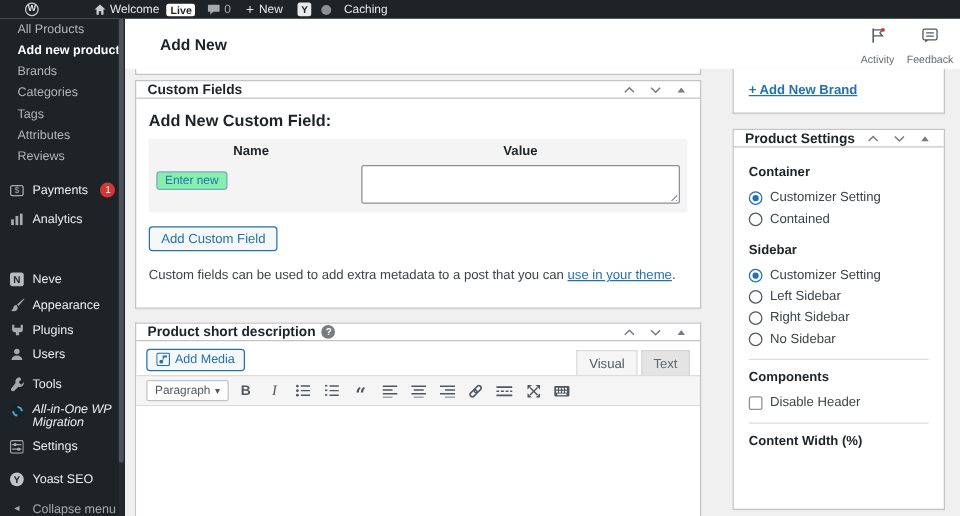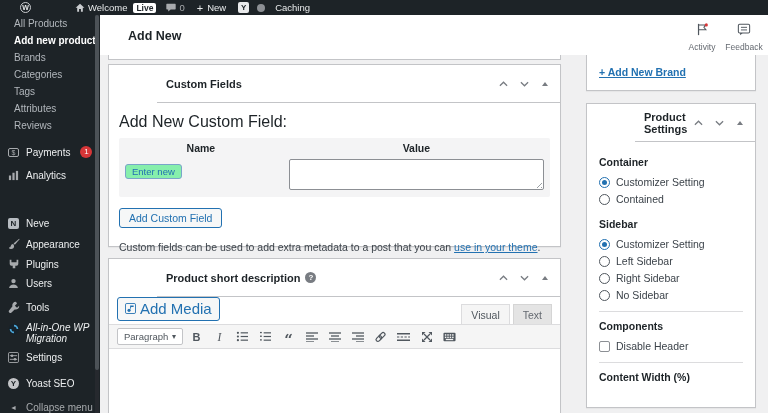--- a/index.html
+++ b/index.html
@@ -50,33 +50,33 @@
   
   .page-header { position:absolute; left:100px; top:15px; width:668px; height:40px; background:#fff; z-index:10; }
   .page-title { position:absolute; left:28px; top:14px; font-size:12.5px; font-weight:bold; color:#1d2327; }
   .hdr-btn { position:absolute; top:7px; width:44px; text-align:center; cursor:pointer; }
   .hdr-btn .hb-label { display:block; margin-top:2px; font-size:8.5px; color:#646970; }
   .hdr-activity { right:44px; }
   .hdr-feedback { right:2px; }
   
   .content { position:absolute; left:100px; top:55px; width:668px; height:358px; overflow:hidden; }
   .panel { position:absolute; background:#fff; border:1px solid #c3c4c7; box-shadow:0 1px 1px rgba(0,0,0,.04); }
-  .panel-hd { height:38px; display:flex; padding:0 9px; border-bottom:1px solid #c3c4c7;margin-left:48px; }
+  .panel-hd { height:14px; display:flex; padding:0 9px; border-bottom:1px solid #c3c4c7; }
   .panel-hd .ph-title { font-size:11px; font-weight:bold; color:#1d2327; flex:1 1 auto; display:flex; align-items:center; gap:5px; }
   .ph-btns { display:flex; align-items:center; gap:9px; }
   .ph-btn { width:12px; height:12px; display:flex; align-items:center; justify-content:center; cursor:pointer; color:#787c82; }
   .tri-up { width:0; height:0; border-left:3.5px solid transparent; border-right:3.5px solid transparent; border-bottom:4.5px solid #787c82; }
   .help-ic { width:11px; height:11px; border-radius:50%; background:#787c82; color:#fff;
     font-size:8px; line-height:11px; text-align:center; font-weight:bold; }
   
   .prev-sliver { position:absolute; left:8px; top:0; width:453px; height:5px;
     background:#fff; border:1px solid #c3c4c7; border-top:none; }
   .cf-panel { left:8px; top:9px; width:453px; height:183px; }
   .cf-body { padding:7px 10px; }
-  .cf-label { font-size:16px; font-weight:normal; margin:3px 0 7px; }
+  .cf-label { font-size:13px; font-weight:bold; margin:3px 0 7px; }
   .cf-table { background:#f4f4f5; border-radius:2px; }
   .cf-thead { display:flex; height:19px; align-items:center; }
   .cf-th { font-size:10.5px; font-weight:bold; text-align:center; color:#1d2327; }
   .cf-th.name { width:38%; }
   .cf-th.value { width:62%; }
   .cf-row { display:flex; padding:2px 6px 7px; gap:8px; }
   .cf-cell-name { width:38%; }
   .cf-cell-value { width:62%; }
   .cf-select { position:relative; height:20px; background:#fff; border:1px solid #8c8f94; border-radius:3px;
     font-size:10.5px; color:#2c3338; display:flex; align-items:center; padding:0 7px; cursor:pointer; }
@@ -88,21 +88,21 @@
     background:repeating-linear-gradient(-45deg,#9aa0a5 0 1px,transparent 1px 3px);
     clip-path:polygon(100% 0,100% 100%,0 100%); }
   .btn-secondary { display:inline-block; padding:3px 9px; font-size:10.5px; color:#2271b1;
     background:#f6f7f7; border:1px solid #2271b1; border-radius:3px; cursor:pointer; }
   .cf-add { margin-top:11px; }
   .cf-help { margin-top:13px; font-size:10.5px; color:#3c434a; }
   .cf-help a { color:#2271b1; text-decoration:underline; cursor:pointer; }
   
   .sd-panel { left:8px; top:203px; width:453px; height:165px; border-bottom:none; }
   .media-bar { display:flex; align-items:flex-end; padding:6px 8px 0; height:27px; }
-  .add-media { display:flex; align-items:center; gap:4px; padding:2px 7px 3px; font-size:15px; color:#2271b1;
+  .add-media { display:flex; align-items:center; gap:4px; padding:2px 7px 3px; font-size:10px; color:#2271b1;
     background:#f6f7f7; border:1px solid #2271b1; border-radius:3px; cursor:pointer; margin-bottom:3px; }
   .ed-tabs { margin-left:auto; display:flex; }
   .ed-tab { height:20px; padding:0 9px; font-size:10.5px; line-height:20px; cursor:pointer; }
   .ed-tab.active { background:#f5f5f5; border:1px solid #dcdcde; border-bottom:none; color:#50575e;text-align:center; }
   .ed-tab.inactive { background:#e4e4e4; border:1px solid #d5d5d5; border-bottom:none; color:#646970; margin-left:3px; }
   .ed-toolbar { background:#f5f5f5; border-top:1px solid #dcdcde; border-bottom:1px solid #dcdcde;
     height:25px; display:flex; align-items:center; padding:0 8px; gap:4px; }
   .para-select { position:relative; width:66px; height:17px; background:#fff; border:1px solid #c3c4c7;
     border-radius:2px; font-size:9.5px; color:#50575e; display:flex; align-items:center; padding:0 6px; cursor:pointer; }
   .para-caret { margin-left:auto; font-size:8px; color:#50575e; }

